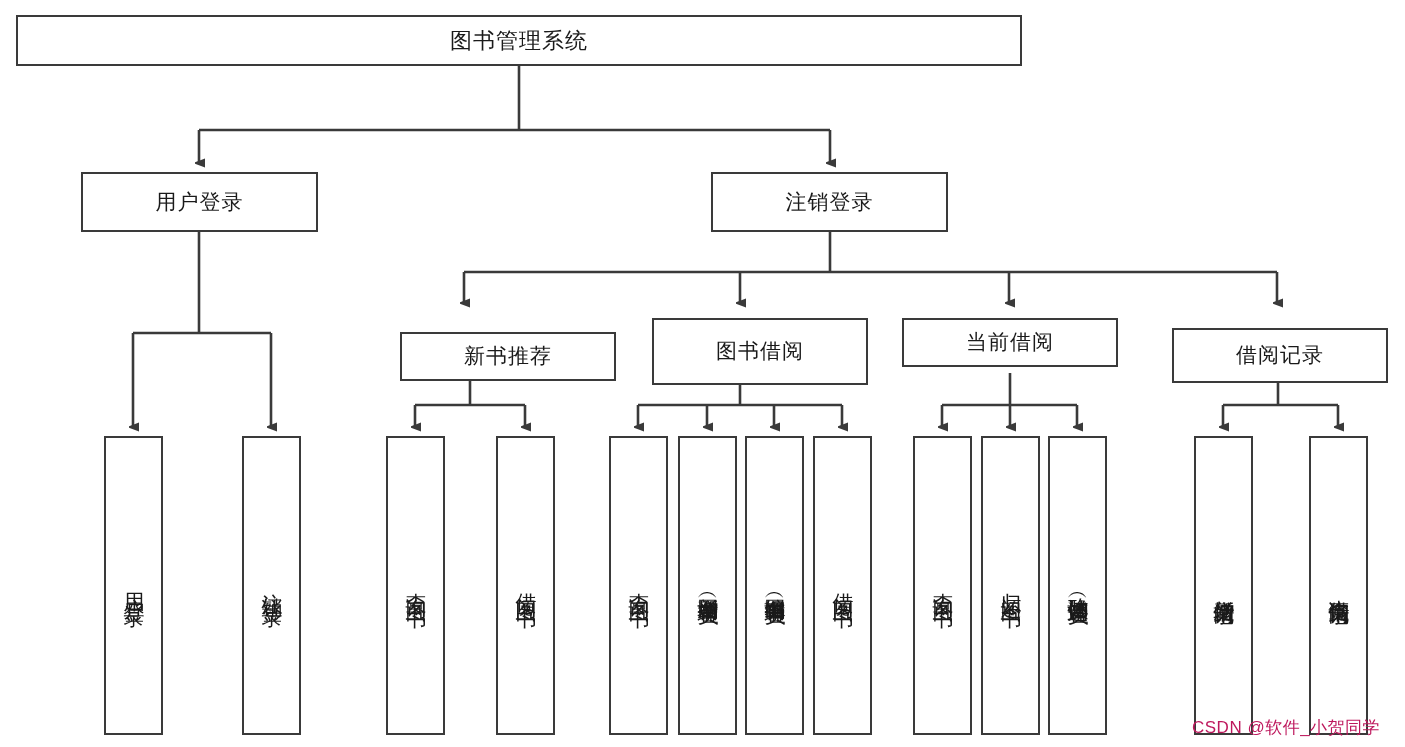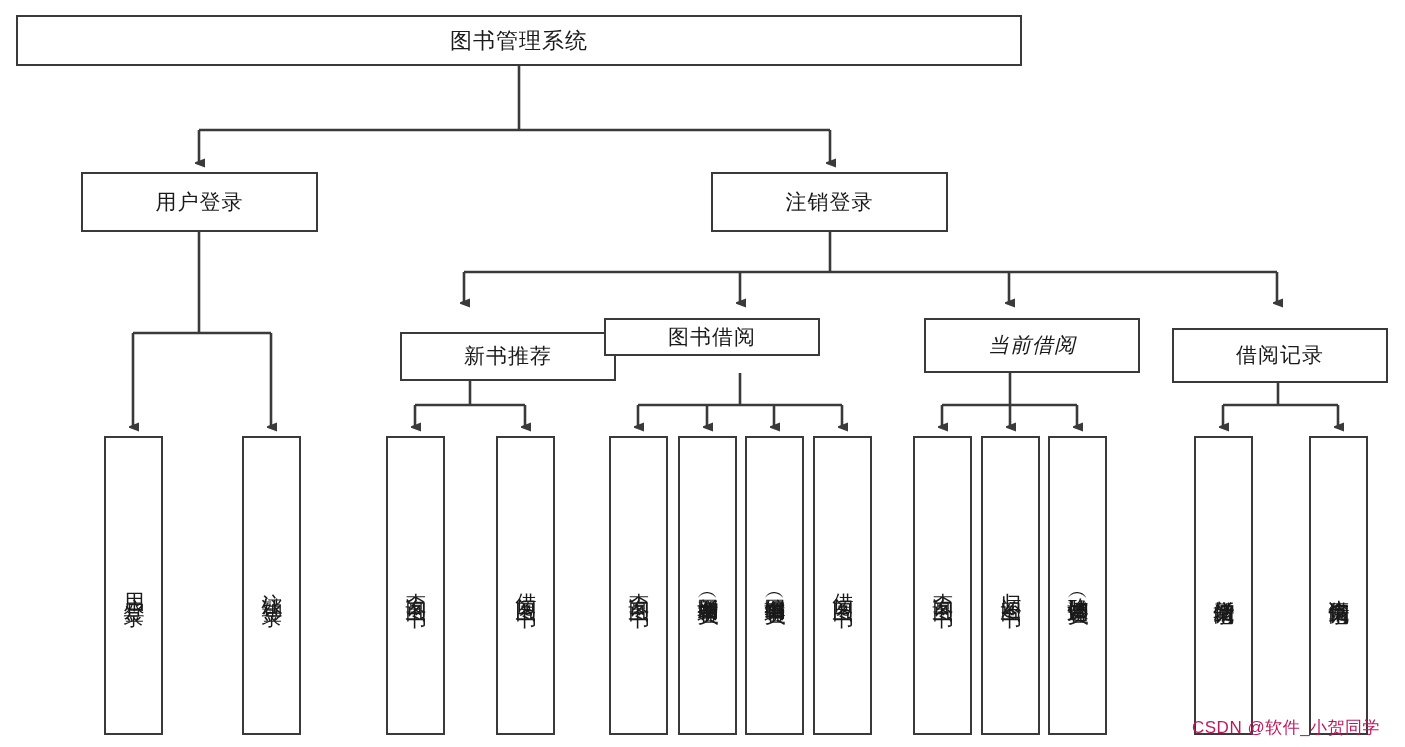--- a/index.html
+++ b/index.html
@@ -128,24 +128,24 @@
   <div class="node h" style="left:81px; top:172px; width:237px; height:60px;">
     <span>用户登录</span>
   </div>
   <div class="node h" style="left:711px; top:172px; width:237px; height:60px;">
     <span>注销登录</span>
   </div>
 
   <div class="node h" style="left:362px; top:332px; width:216px; height:49px;margin-left:38px;">
     <span>新书推荐</span>
   </div>
-  <div class="node h" style="left:604px; top:318px; width:216px; height:38px;">
+  <div class="node h" style="left:652px; top:318px; width:216px; height:67px;">
     <span>图书借阅</span>
   </div>
-  <div class="node h" style="left:924px; top:318px; width:216px; height:55px;font-style:italic;">
+  <div class="node h" style="left:902px; top:318px; width:216px; height:49px;">
     <span>当前借阅</span>
   </div>
   <div class="node h" style="left:1172px; top:328px; width:216px; height:55px;">
     <span>借阅记录</span>
   </div>
 
   <div class="node v" style="left:104px; top:436px; width:59px; height:299px;">
     <span class="vtext">用户登录</span>
   </div>
   <div class="node v" style="left:242px; top:436px; width:59px; height:299px;">

